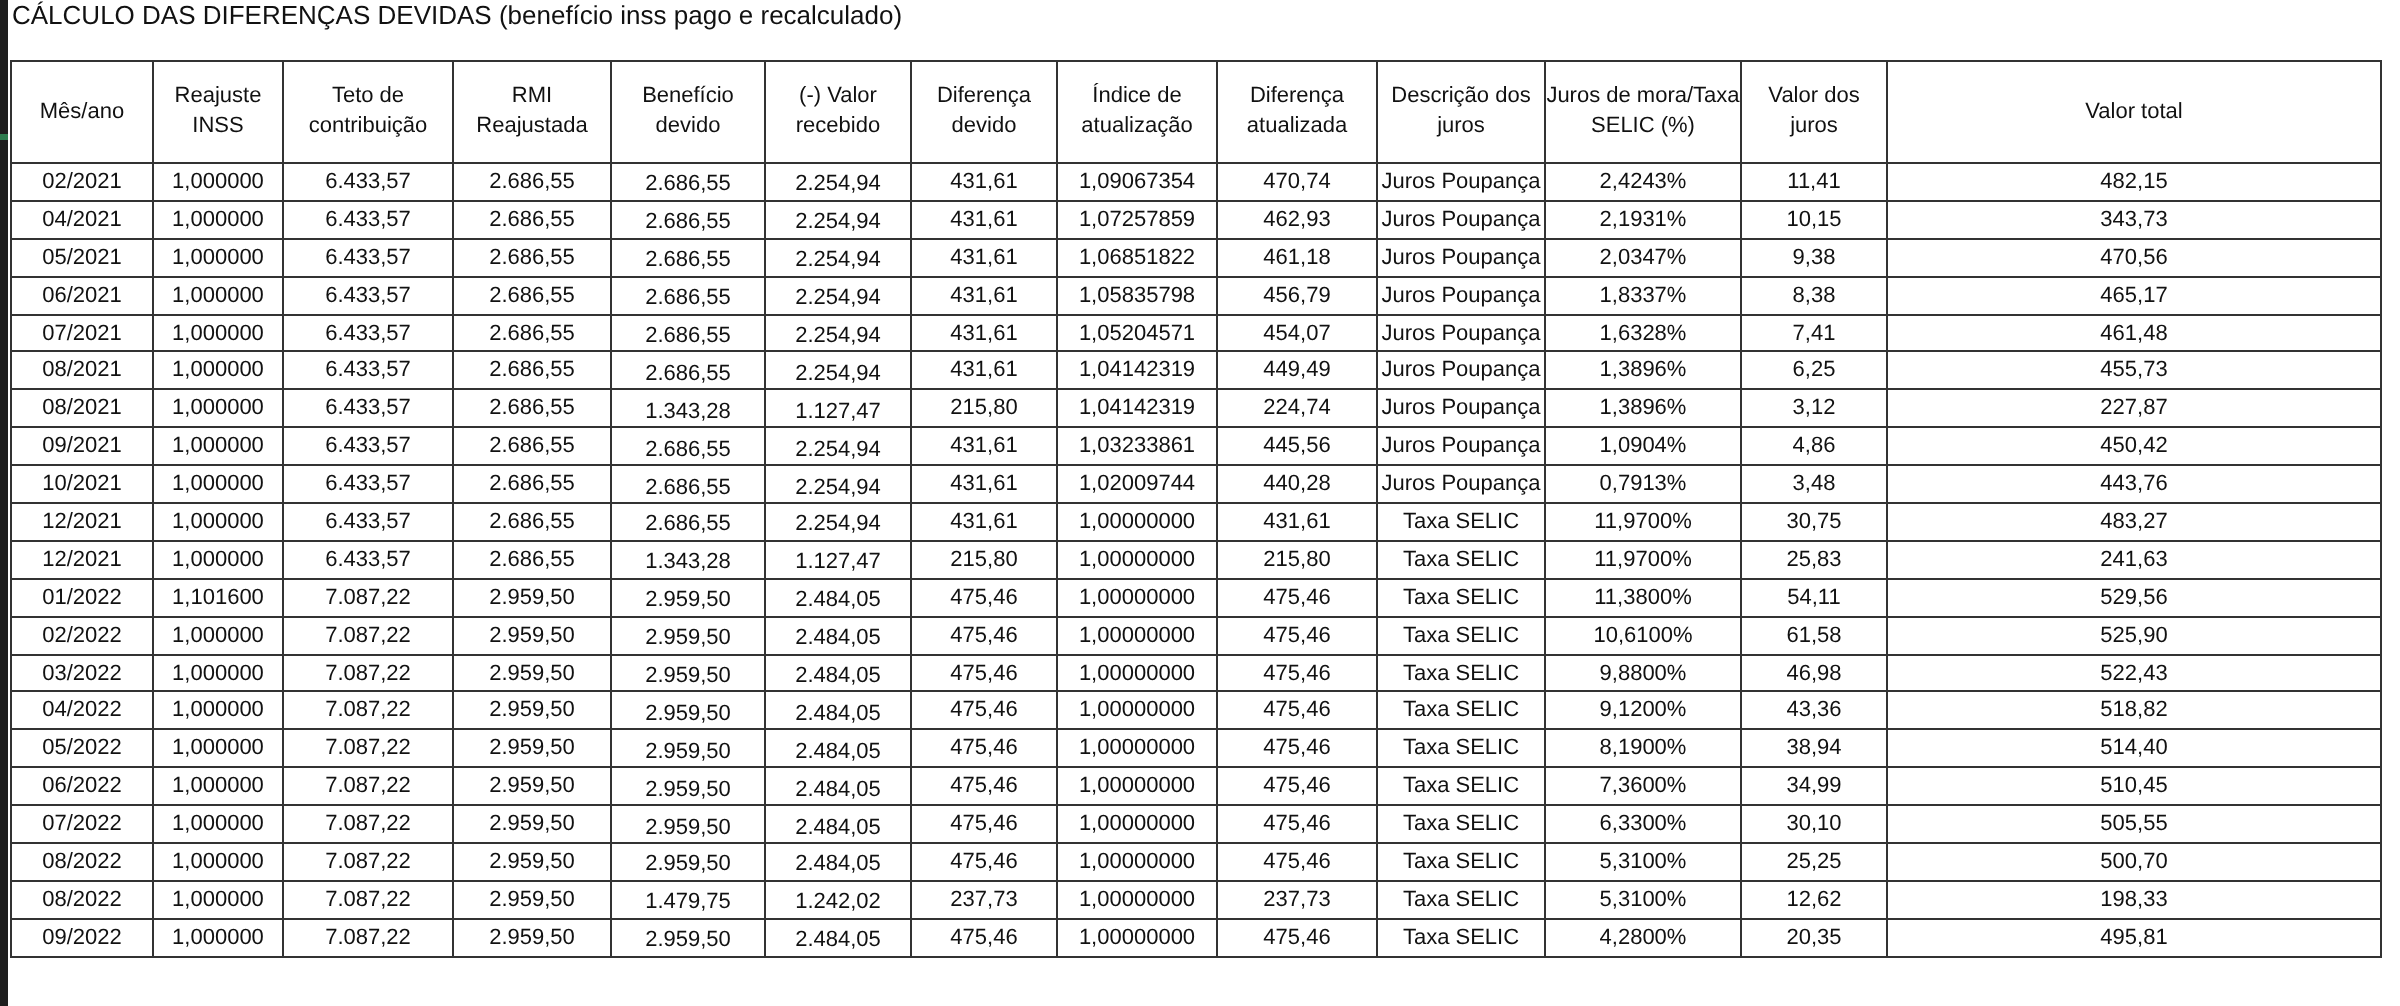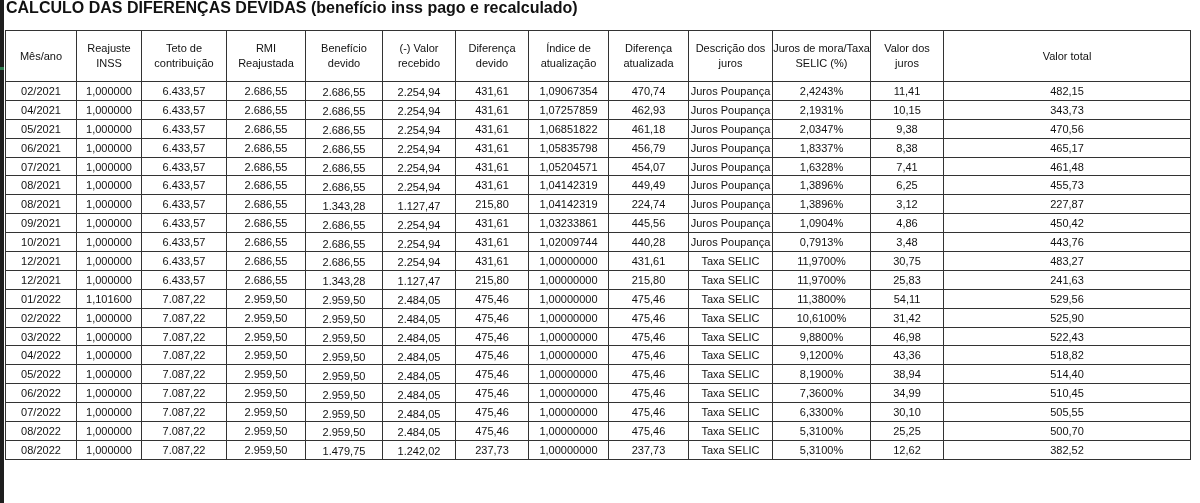--- a/index.html
+++ b/index.html
@@ -1,21 +1,21 @@
 <!DOCTYPE html>
 <html><head>
 <meta charset="utf-8">
 <style>
   html, body { margin:0; padding:0; background:#ffffff; }
   body { width:1200px; height:503px; overflow:hidden; position:relative;
          font-family:"Liberation Sans", sans-serif; color:#111; }
   .gutter { position:absolute; left:0; top:0; width:4px; height:503px; background:#1e1e1e; }
   .gutter .sel { position:absolute; left:0; width:4px; height:3px; background:#2e7d4f; }
   .title { position:absolute; left:6px; top:0; height:17px; line-height:16px;
-           font-size:16px; font-weight:bold; white-space:nowrap; }
+           font-size:13px; font-weight:normal; white-space:nowrap; }
   table.sheet { position:absolute; left:5px; top:30px; border-collapse:collapse;
                 table-layout:fixed; font-size:11px; }
   table.sheet th, table.sheet td { border:1px solid #333; padding:0; text-align:center;
                 overflow:hidden; white-space:nowrap; }
   table.sheet th { font-weight:normal; height:50px; line-height:15px; white-space:normal; font-size:11px; }
   table.sheet td { height:14.9px; line-height:14px; font-size:11px; }
   table.sheet td.low { padding-top:3px; line-height:12px; }
   td.selected { outline:2px solid #2e7d4f; outline-offset:-2px; position:relative; }
   td.selected .handle { position:absolute; right:-2px; bottom:-2px; width:5px; height:5px; background:#2e7d4f; }
 </style>
@@ -248,21 +248,21 @@
         <td>1,000000</td>
         <td>7.087,22</td>
         <td>2.959,50</td>
         <td class="low">2.959,50</td>
         <td class="low">2.484,05</td>
         <td>475,46</td>
         <td>1,00000000</td>
         <td>475,46</td>
         <td>Taxa SELIC</td>
         <td>10,6100%</td>
-        <td>31,42</td>
+        <td>61,58</td>
         <td colspan="2">525,90</td>
       </tr>
       <tr>
         <td>03/2022</td>
         <td>1,000000</td>
         <td>7.087,22</td>
         <td>2.959,50</td>
         <td class="low">2.959,50</td>
         <td class="low">2.484,05</td>
         <td>475,46</td>
@@ -354,16 +354,31 @@
         <td>7.087,22</td>
         <td>2.959,50</td>
         <td class="low">1.479,75</td>
         <td class="low">1.242,02</td>
         <td>237,73</td>
         <td>1,00000000</td>
         <td>237,73</td>
         <td>Taxa SELIC</td>
         <td>5,3100%</td>
         <td>12,62</td>
-        <td colspan="2">382,52</td>
+        <td colspan="2">198,33</td>
+      </tr>
+      <tr>
+        <td>09/2022</td>
+        <td>1,000000</td>
+        <td>7.087,22</td>
+        <td>2.959,50</td>
+        <td class="low">2.959,50</td>
+        <td class="low">2.484,05</td>
+        <td>475,46</td>
+        <td>1,00000000</td>
+        <td>475,46</td>
+        <td>Taxa SELIC</td>
+        <td>4,2800%</td>
+        <td>20,35</td>
+        <td colspan="2">495,81</td>
       </tr>
     </tbody>
 </table>
 
 </body></html>

